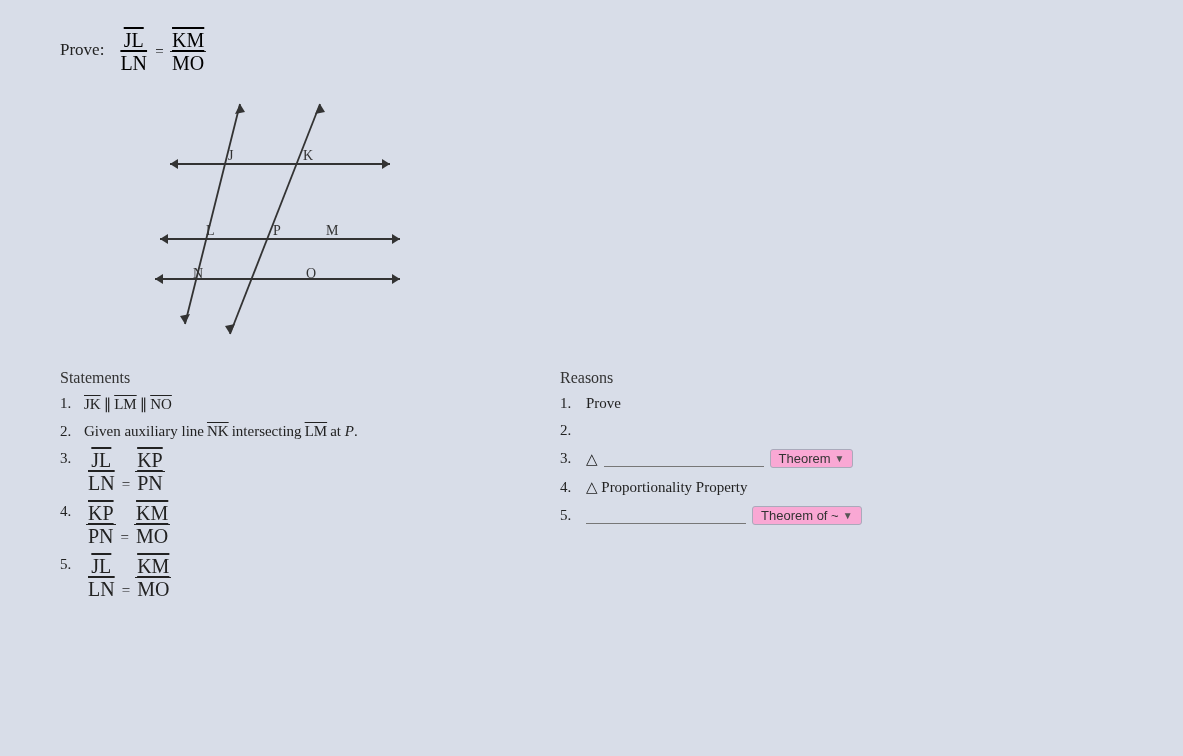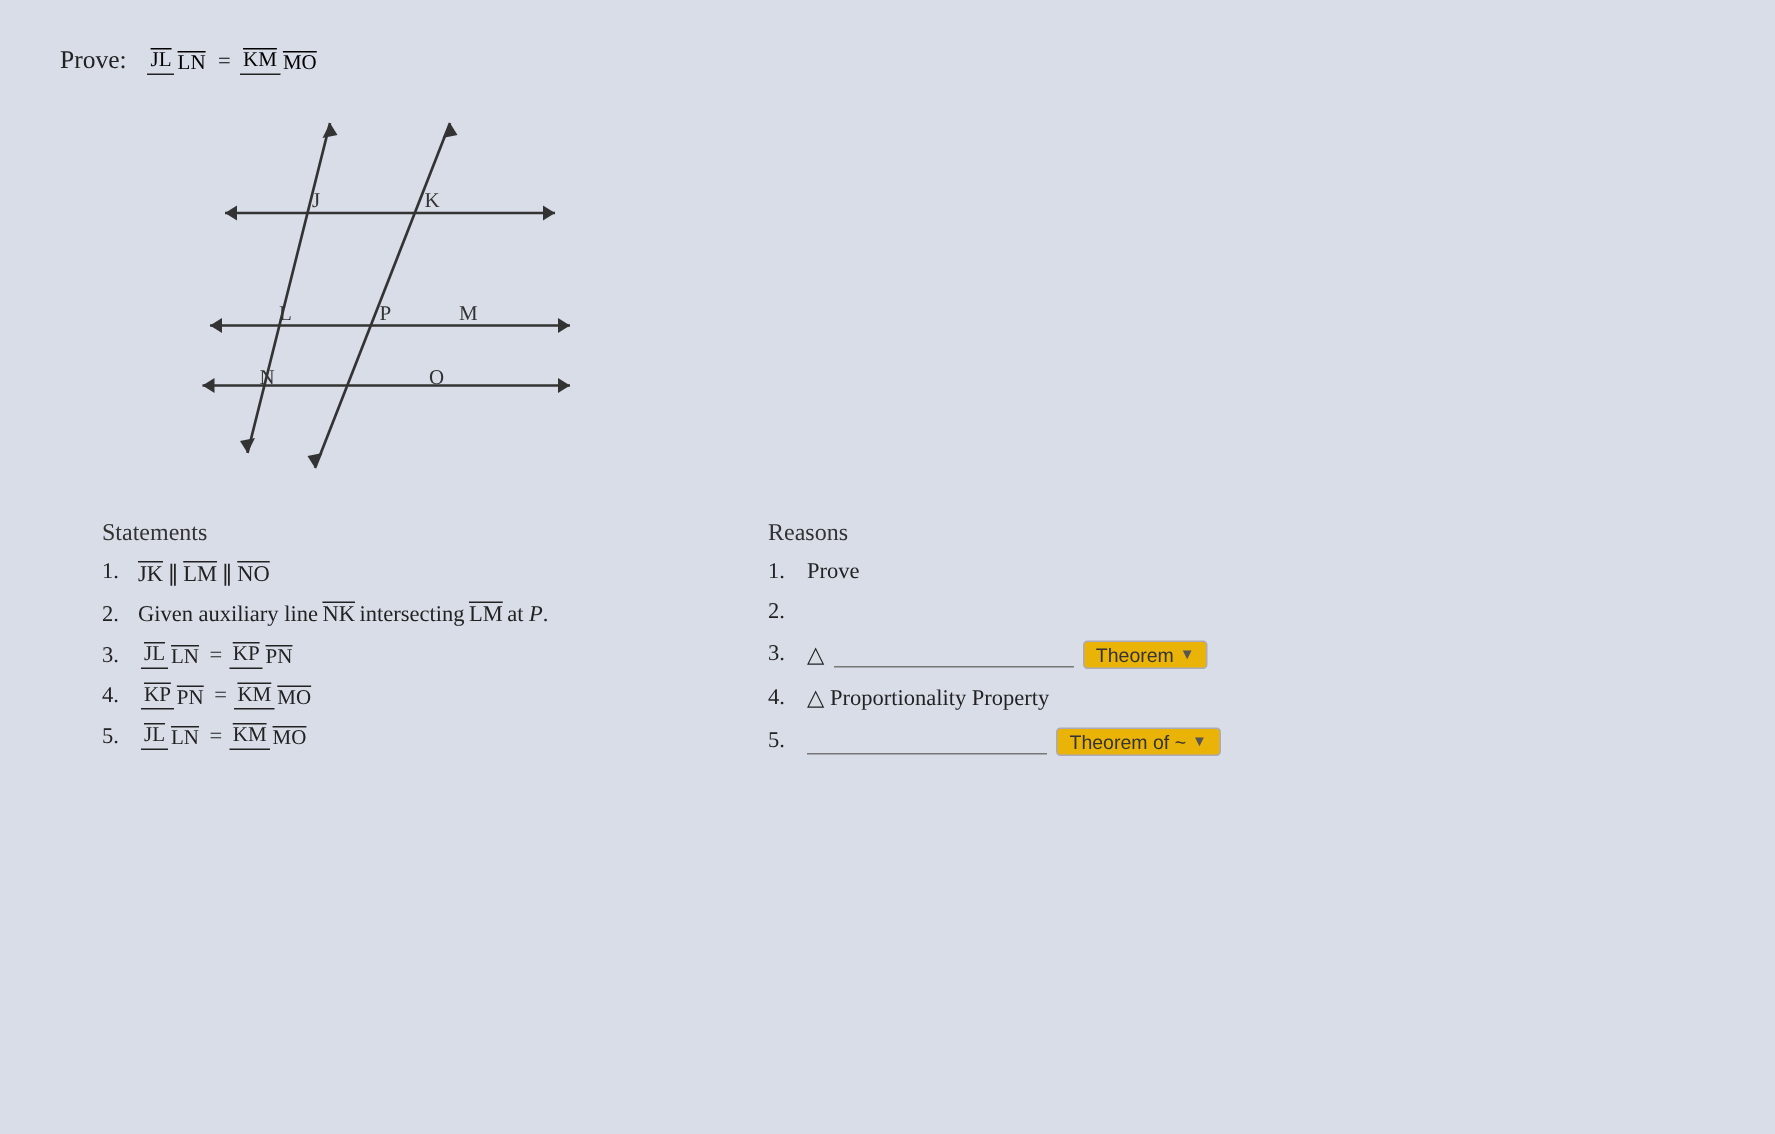--- a/index.html
+++ b/index.html
@@ -8,21 +8,21 @@
       font-family: 'Times New Roman', serif;
       width: 1183px;
       height: 756px;
       overflow: hidden;
       position: relative;
     }
     .page {
       width: 1183px;
       height: 756px;
       background: #d8dde8;
-      padding: 30px 40px;
+      padding: 30px 60px;
       position: relative;
     }
     .prove-section {
       margin-bottom: 16px;
     }
     .prove-label {
       font-size: 17px;
       color: #222;
     }
     .overline {
@@ -37,23 +37,22 @@
       margin-bottom: 20px;
     }
     .diagram svg {
       width: 100%;
       height: 100%;
     }
 
     
     .proof-container {
       display: flex;
-      gap: 24px;
+      gap: 80px;
       margin-top: 10px;
-      margin-left: 28px;
     }
     .statements-col {
       flex: 0 0 420px;
     }
     .reasons-col {
       flex: 1;
     }
     .col-header {
       font-size: 16px;
       color: #333;
@@ -89,44 +88,44 @@
       min-width: 20px;
     }
     .reason-blank {
       display: inline-block;
       border-bottom: 1.5px solid #777;
       width: 160px;
       height: 16px;
       vertical-align: bottom;
     }
     .dropdown-btn {
-      background: #eab308;
+      background: #f9a8d4;
       border: 1px solid #aab;
       border-radius: 3px;
       padding: 1px 8px;
       font-size: 13px;
       cursor: pointer;
       display: inline-flex;
       align-items: center;
       gap: 4px;
       color: #333;
     }
     .dropdown-btn::after {
       content: '▼';
       font-size: 10px;
       color: #555;
     }
     
     .frac {
       display: inline-flex;
-      flex-direction: row;
+      flex-direction: column;
       align-items: center;
       vertical-align: middle;
       margin: 0 2px;
-      font-size: 14px;
+      font-size: 20px;
       line-height: 1;
     }
     .frac .n {
       border-bottom: 1.5px solid #222;
       padding: 0 2px 1px 2px;
     }
     .frac .d {
       padding: 1px 2px 0 2px;
     }
     .eq-sign {

